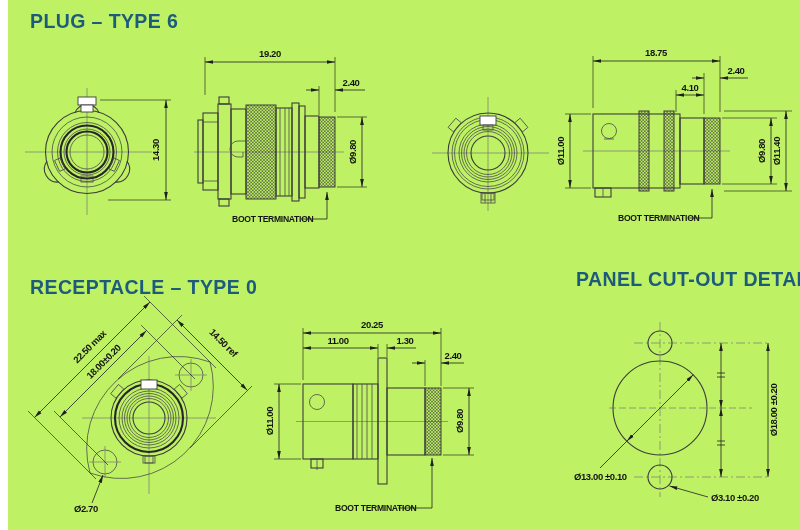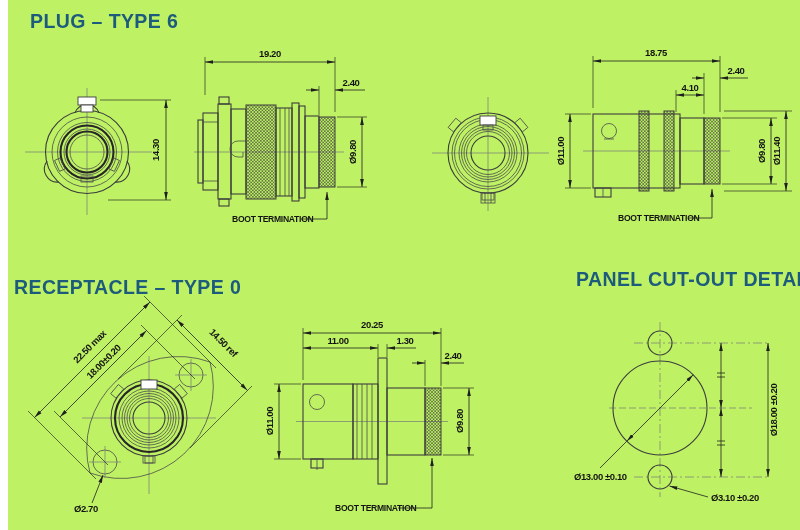--- a/index.html
+++ b/index.html
@@ -18,21 +18,21 @@
   .white{fill:#fff;stroke:#3c3c3c;stroke-width:.9;}
   .dimtxt{font:700 9.5px "Liberation Sans",sans-serif;fill:#141414;letter-spacing:-.4px;}
   .lbltxt{font:700 8.6px "Liberation Sans",sans-serif;fill:#141414;letter-spacing:-.3px;}
 </style>
 </head>
 <body>
 
 <div class="sheet">
 
   <h2 class="ptitle" style="left:22px;top:10px">PLUG – TYPE 6</h2>
-  <h2 class="ptitle" style="left:6px;top:276px">RECEPTACLE – TYPE 0</h2>
+  <h2 class="ptitle" style="left:22px;top:276px">RECEPTACLE – TYPE 0</h2>
   <h2 class="ptitle" style="left:568px;top:268px">PANEL CUT-OUT DETAIL</h2>
 
   <svg width="800" height="530" viewBox="0 0 800 530" xmlns="http://www.w3.org/2000/svg">
     <defs>
       <pattern id="xh" width="3.2" height="3.2" patternUnits="userSpaceOnUse">
         <path d="M0,3.2 L3.2,0 M0,0 L3.2,3.2" stroke="#3a3a3a" stroke-width="0.55" fill="none"></path>
       </pattern>
       <marker id="arr" viewBox="0 0 10 6" refX="10" refY="3" markerWidth="8" markerHeight="4.8" orient="auto-start-reverse" markerUnits="userSpaceOnUse">
         <path d="M0,0.7 L10,3 L0,5.3 Z" fill="#1f1f1f"></path>
       </marker>

